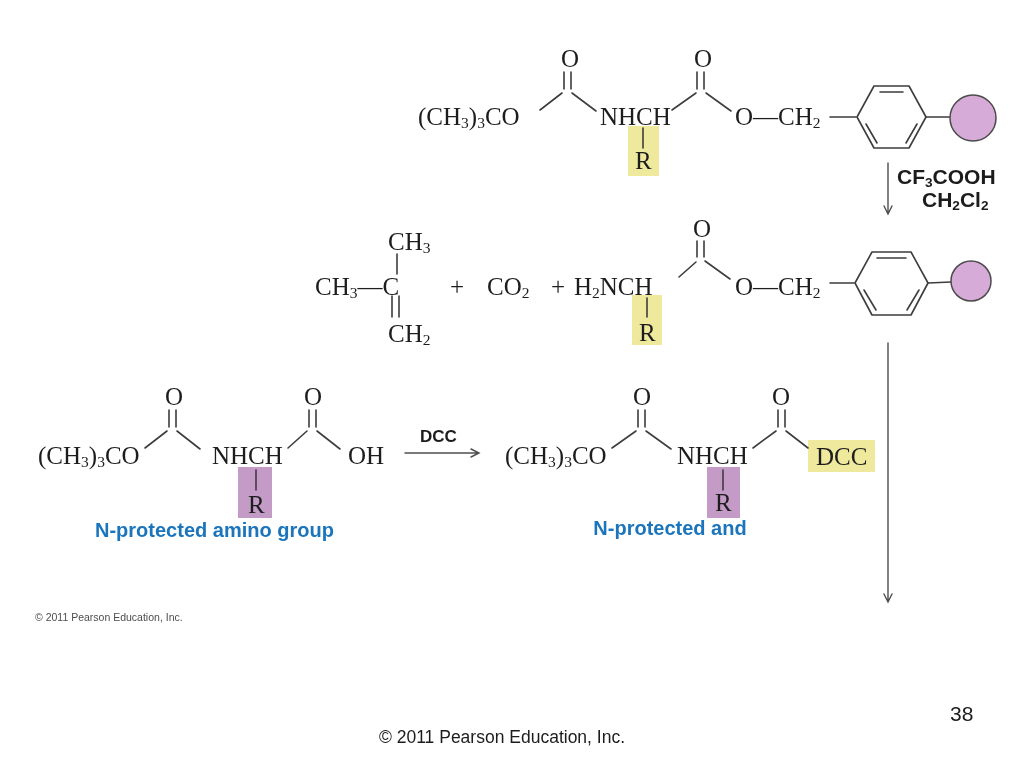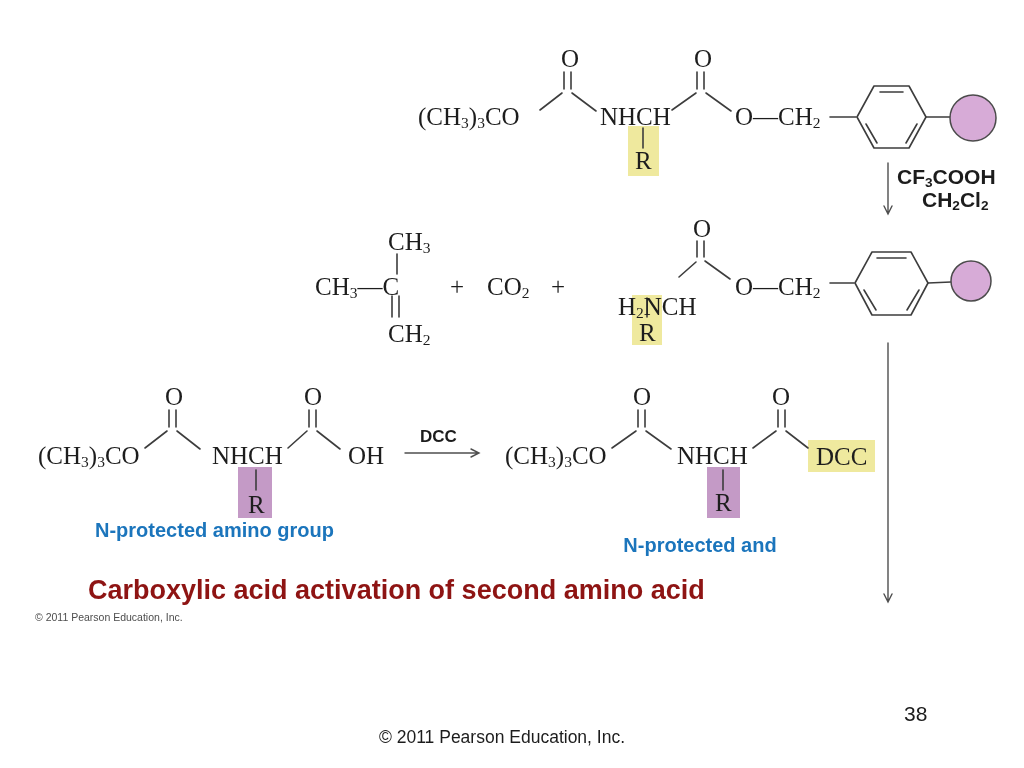--- a/index.html
+++ b/index.html
@@ -97,44 +97,43 @@
   <div class="txt rg" style="left:897px;top:166px;">CF<sub>3</sub>COOH</div>
   <div class="txt rg" style="left:906px;top:189px;margin-left:16px;">CH<sub>2</sub>Cl<sub>2</sub></div>
 
 
   <div class="txt f" style="left:388px;top:229px;">CH<sub>3</sub></div>
   <div class="txt f" style="left:315px;top:274px;">CH<sub>3</sub>—C</div>
   <div class="txt f" style="left:388px;top:321px;">CH<sub>2</sub></div>
   <div class="txt f" style="left:450px;top:274px;">+</div>
   <div class="txt f" style="left:487px;top:274px;">CO<sub>2</sub></div>
   <div class="txt f" style="left:551px;top:274px;">+</div>
-  <div class="txt f" style="left:618px;top:274px;margin-top:20px;">H<sub>2</sub>NCH</div>
+  <div class="txt f" style="left:574px;top:274px;">H<sub>2</sub>NCH</div>
   <div class="txt f" style="left:693px;top:216px;">O</div>
   <div class="txt f" style="left:639px;top:320px;">R</div>
   <div class="txt f" style="left:735px;top:274px;">O—CH<sub>2</sub></div>
 
   <div class="txt f" style="left:38px;top:443px;">(CH<sub>3</sub>)<sub>3</sub>CO</div>
   <div class="txt f" style="left:165px;top:384px;">O</div>
   <div class="txt f" style="left:304px;top:384px;">O</div>
   <div class="txt f" style="left:212px;top:443px;">NHCH</div>
   <div class="txt f" style="left:248px;top:492px;">R</div>
   <div class="txt f" style="left:348px;top:443px;">OH</div>
   <div class="txt bl" style="left:95px;top:520px;">N-protected amino group</div>
 
   <div class="txt rg" style="left:420px;top:428px;font-size:17px;">DCC</div>
 
   <div class="txt f" style="left:505px;top:443px;">(CH<sub>3</sub>)<sub>3</sub>CO</div>
   <div class="txt f" style="left:633px;top:384px;">O</div>
   <div class="txt f" style="left:772px;top:384px;">O</div>
   <div class="txt f" style="left:677px;top:443px;">NHCH</div>
   <div class="txt f" style="left:715px;top:490px;">R</div>
   <div class="txt f" style="left:816px;top:444px;">DCC</div>
-  <div class="txt bl center-block" style="left:588px;top:517px;width:224px;margin-top:17px;">
+  <div class="txt bl center-block" style="left:558px;top:517px;width:224px;">
     <div>N-protected and</div>
   </div>
 
-  <div class="txt hd" style="left:88px;top:577px;">Carboxylic acid activation of second amino acid</div>
 
   <div class="txt sm" style="left:35px;top:612px;">© 2011 Pearson Education, Inc.</div>
   <div class="txt ft" style="left:502px;top:729px;">© 2011 Pearson Education, Inc.</div>
-  <div class="txt pg" style="left:904px;top:703px;">38</div>
+  <div class="txt pg" style="left:950px;top:703px;">38</div>
 
 </div>
 
 </body></html>

